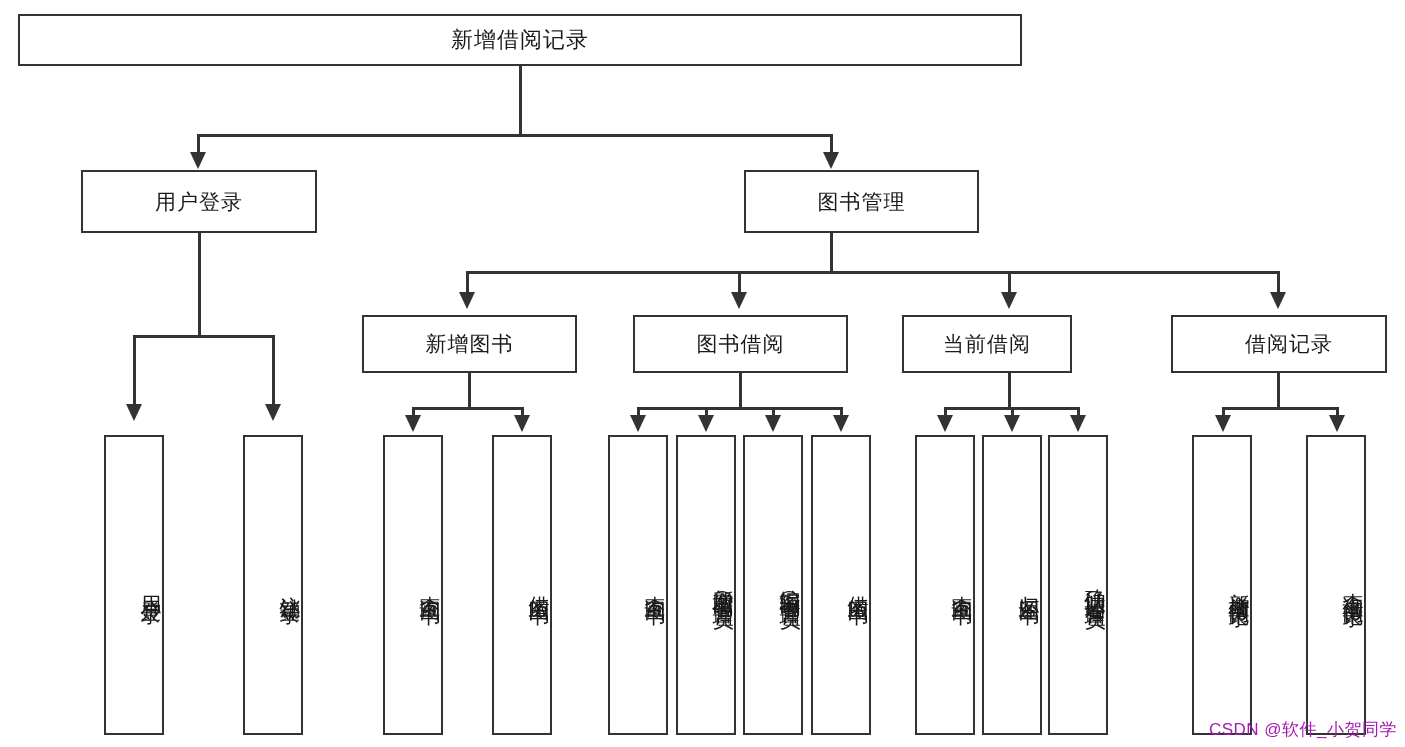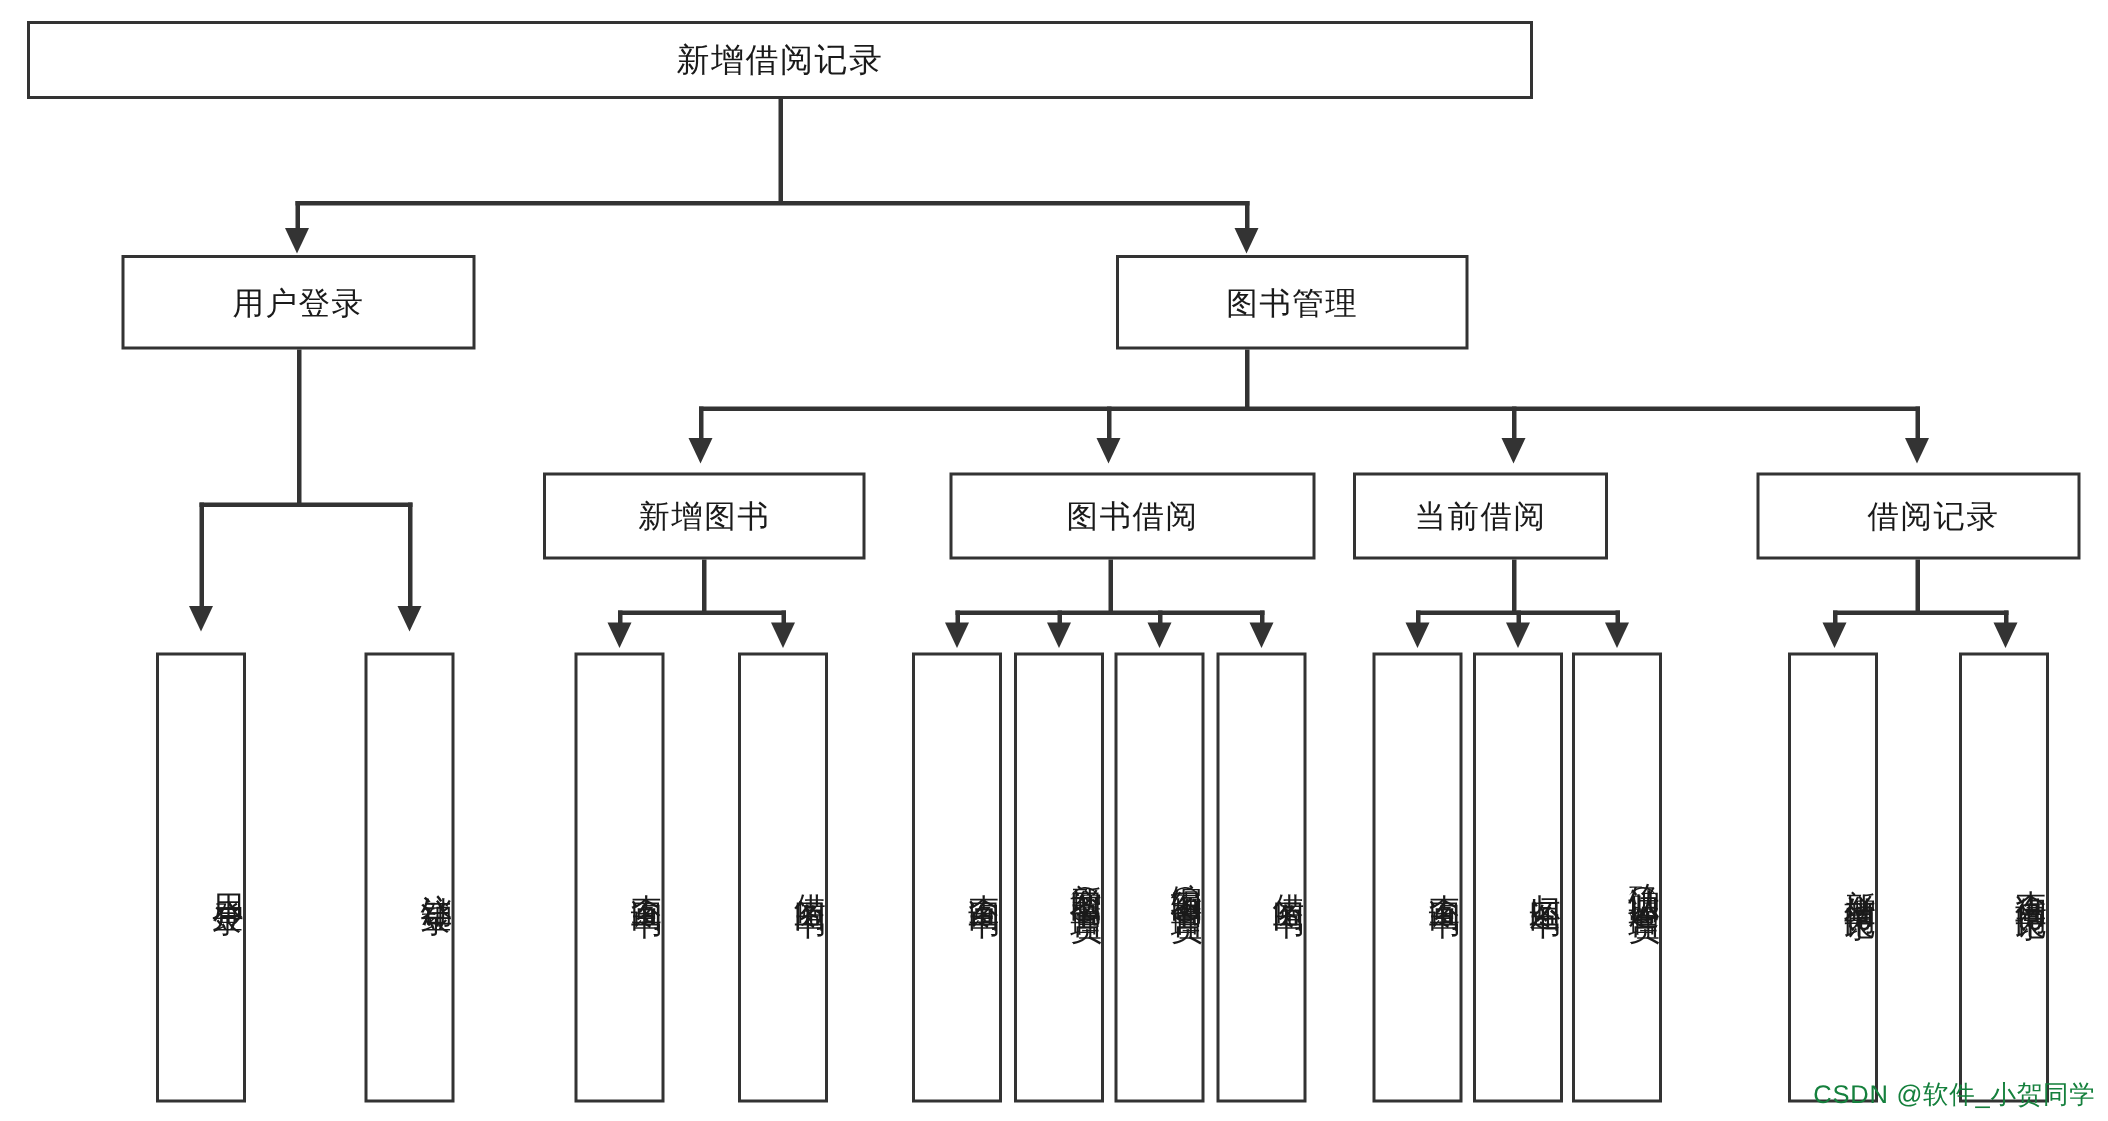--- a/index.html
+++ b/index.html
@@ -58,21 +58,21 @@
     height: 0;
     border-left: 8px solid transparent;
     border-right: 8px solid transparent;
     border-top: 17px solid #333333;
   }
   .watermark {
     position: absolute;
     right: 8px;
     bottom: 6px;
     font-size: 17px;
-    color: #15803d;
+    color: #a21caf;
     letter-spacing: 0.5px;
     white-space: nowrap;
     pointer-events: none;
   }
 </style>
 </head>
 <body>
 
 <div id="canvas">
 
@@ -105,21 +105,21 @@
   <div class="arrow" style="left:459px; top:292px;"></div>
   <div class="edge v" style="left:738px; top:271px; width:3px; height:24px;"></div>
   <div class="arrow" style="left:731px; top:292px;"></div>
   <div class="edge v" style="left:1008px; top:271px; width:3px; height:24px;"></div>
   <div class="arrow" style="left:1001px; top:292px;"></div>
   <div class="edge v" style="left:1277px; top:271px; width:3px; height:24px;"></div>
   <div class="arrow" style="left:1270px; top:292px;"></div>
 
   <div class="node horiz" style="left:362px; top:315px; width:215px; height:58px;">新增图书</div>
 
-  <div class="node horiz" style="left:633px; top:315px; width:244px; height:58px;text-align:right;">图书借阅</div>
+  <div class="node horiz" style="left:633px; top:315px; width:215px; height:58px;text-align:right;">图书借阅</div>
 
   <div class="node horiz" style="left:902px; top:315px; width:170px; height:58px;">当前借阅</div>
 
   <div class="node horiz" style="left:1171px; top:315px; width:216px; height:58px;padding-left:20px;">借阅记录</div>
 
   <div class="edge v" style="left:468px; top:373px; width:3px; height:36px;"></div>
   <div class="edge h" style="left:412px; top:407px; width:112px; height:3px;"></div>
   <div class="edge v" style="left:412px; top:407px; width:3px; height:12px;"></div>
   <div class="arrow" style="left:405px; top:415px;"></div>
   <div class="edge v" style="left:521px; top:407px; width:3px; height:12px;"></div>

